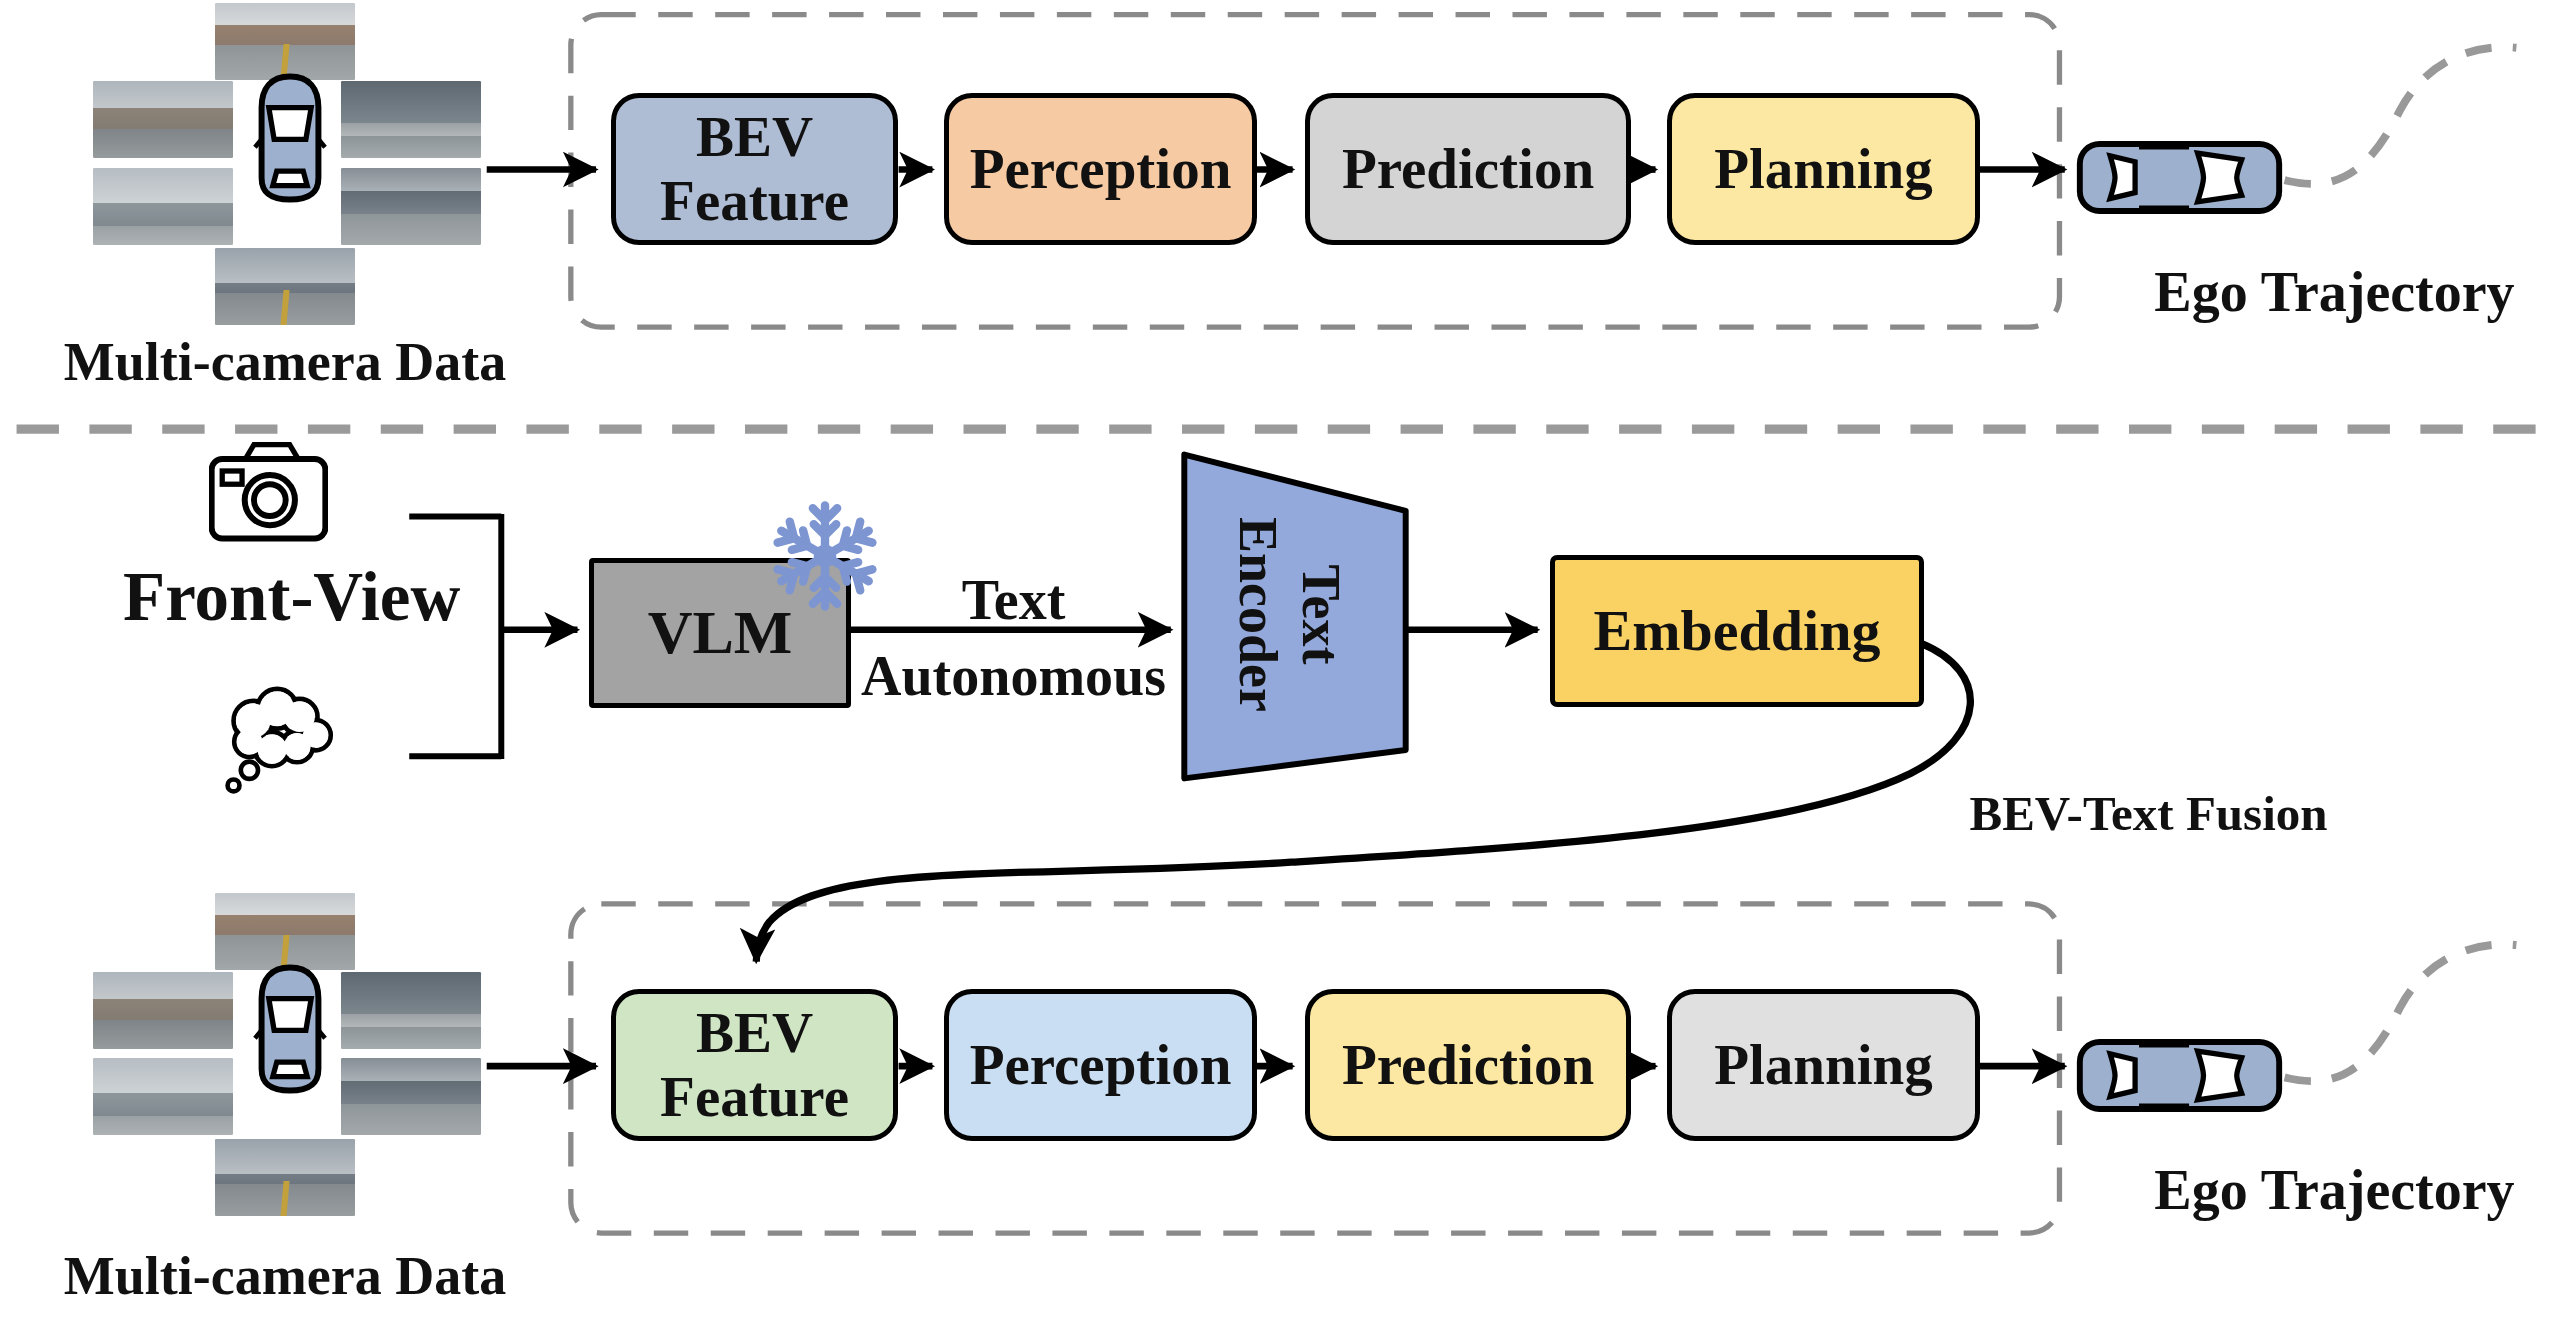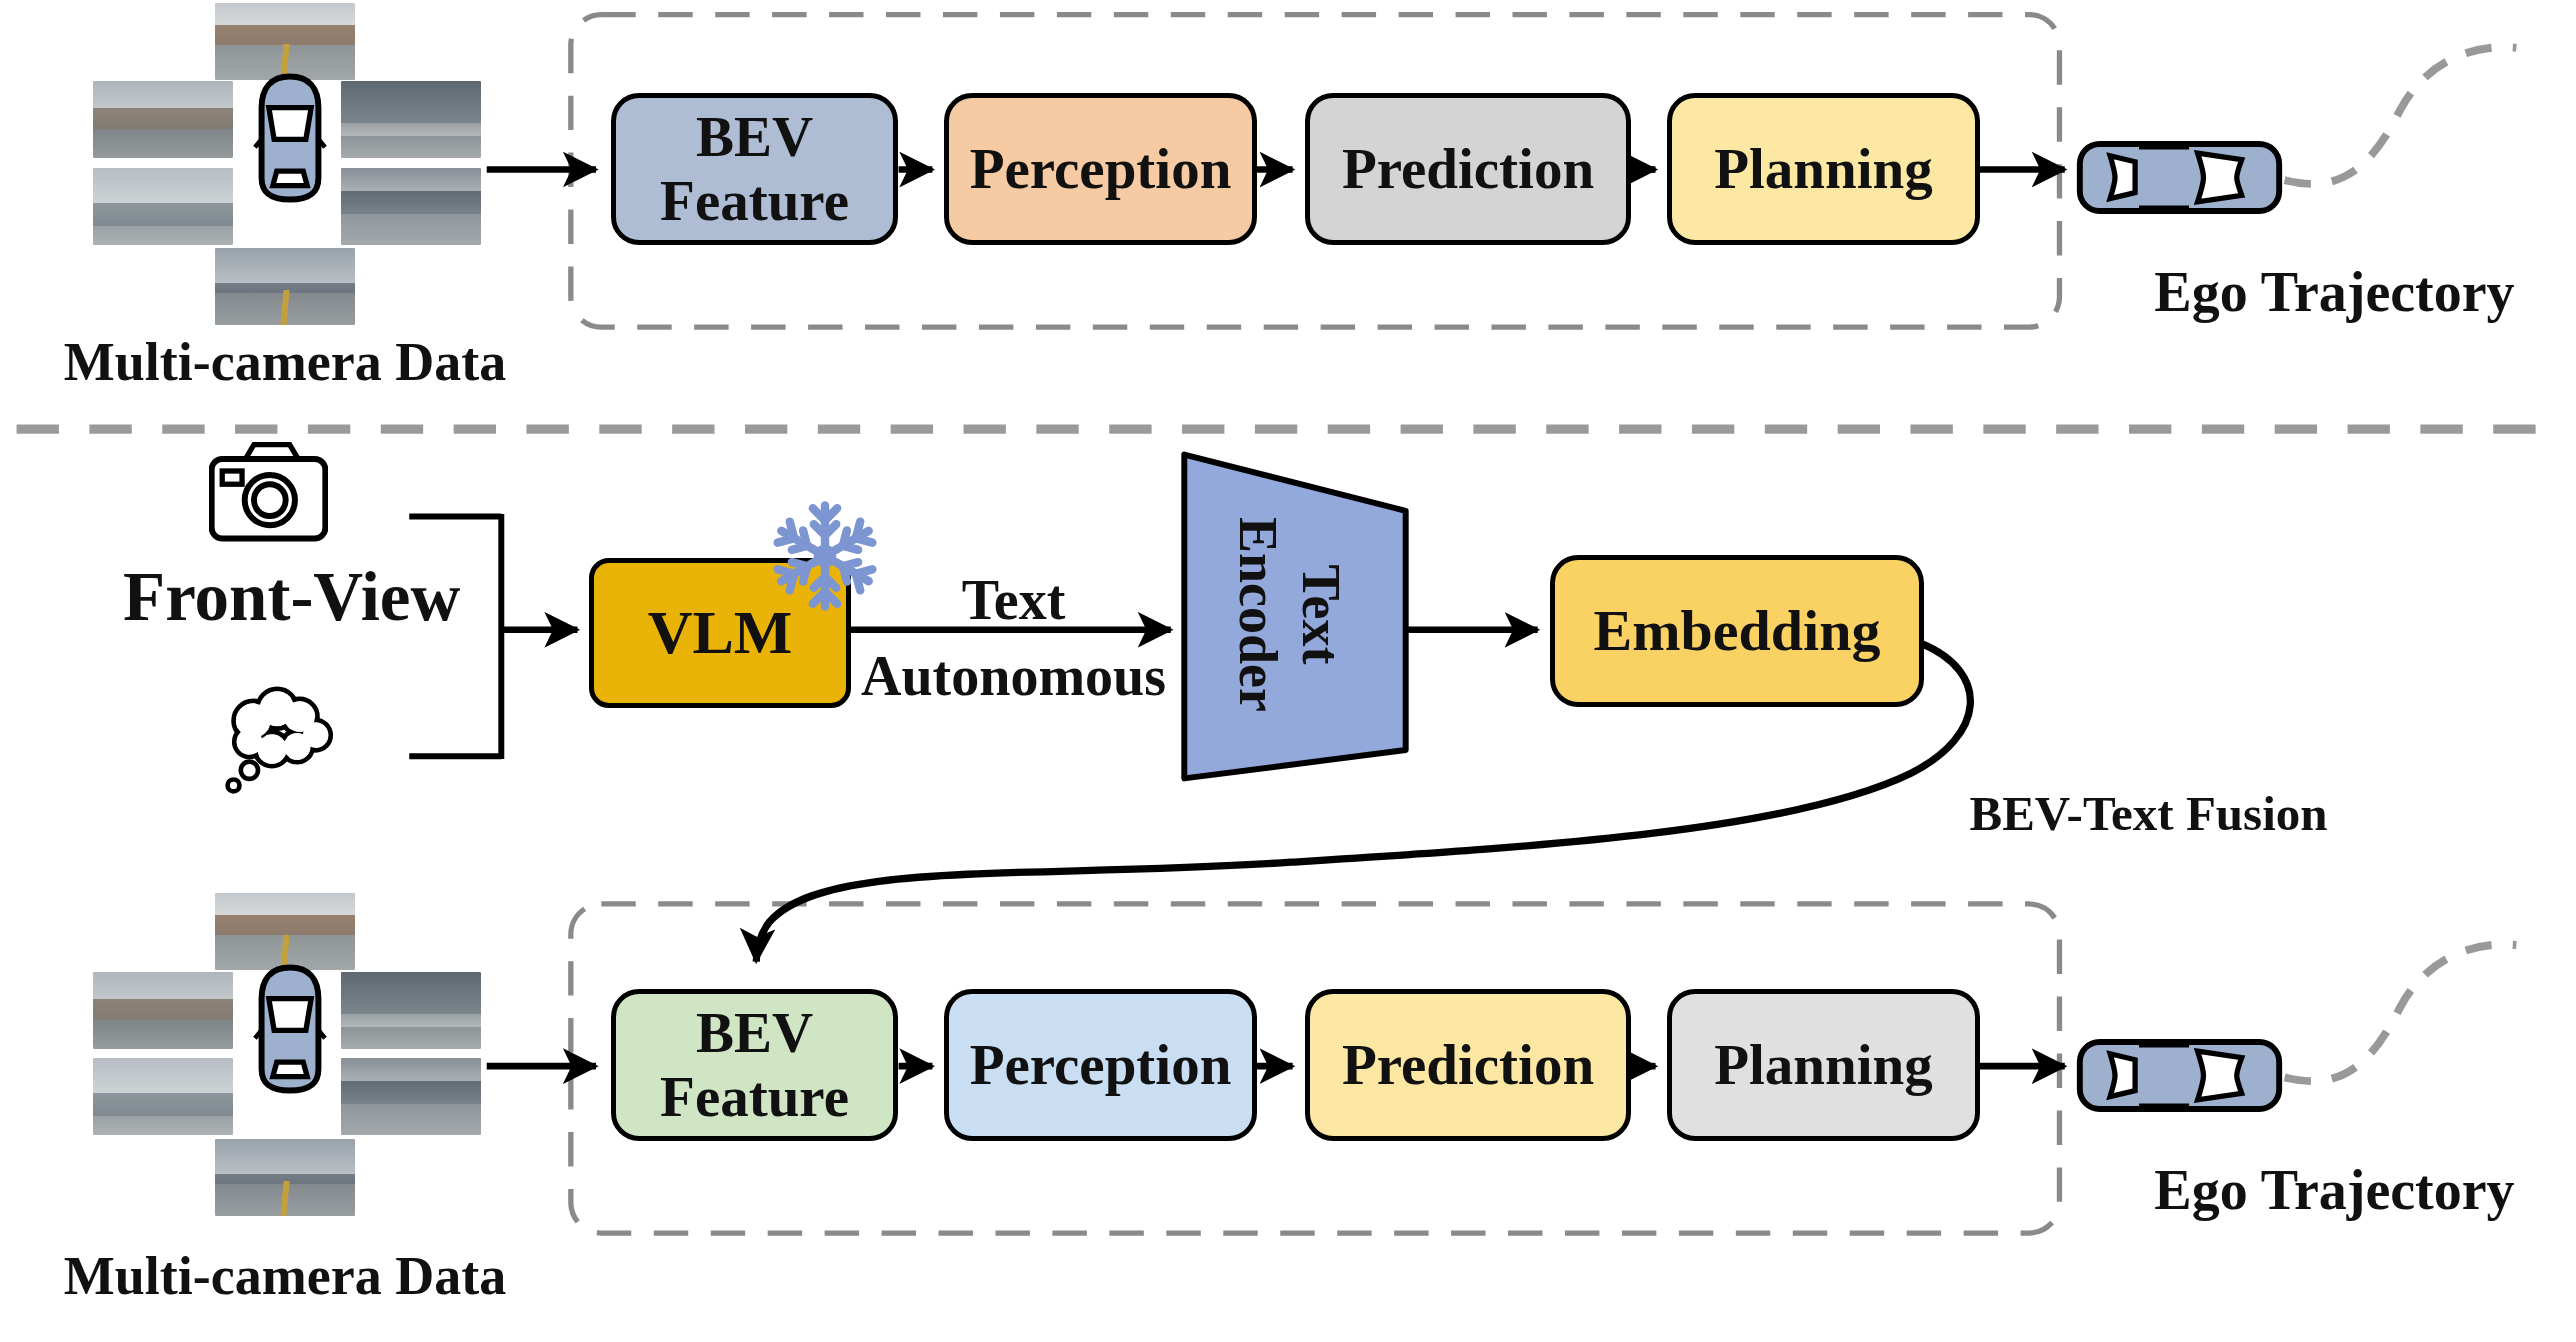--- a/index.html
+++ b/index.html
@@ -131,21 +131,21 @@
         <circle cx="122" cy="52" r="23"></circle>
       <circle cx="146" cy="80" r="19"></circle>
         <circle cx="118" cy="97" r="20"></circle>
         <circle cx="80" cy="101" r="22"></circle>
         <circle cx="46" cy="90" r="19"></circle>
     </g>
     <circle cx="46" cy="133" r="13" fill="#fff" stroke="#000" stroke-width="7"></circle>
     <circle cx="22" cy="156" r="9" fill="#fff" stroke="#000" stroke-width="7"></circle>
   </svg>
 
-  <div class="pbox" style="left: 589px; top: 558px; width: 262px; height: 150px; font-size: 62px; border-radius: 20px; background: #eab308;">
+  <div class="pbox" style="left: 589px; top: 558px; width: 262px; height: 150px; font-size: 62px; border-radius: 4px; background: #a3a3a3;">
     <span>VLM</span>
   </div>
   <svg class="abs" style="left:767px;top:498px;z-index:4" width="116" height="116" viewBox="-62 -62 124 124">
     <g stroke="#7d96d2" stroke-width="9" stroke-linecap="round" fill="none">
       <g>
           <line x1="0" y1="0" x2="0" y2="-54"></line>
           <path d="M-13,-51 L0,-38 L13,-51 M-12,-34 L0,-22 L12,-34"></path>
         </g>
       <g transform="rotate(60)">
           <line x1="0" y1="0" x2="0" y2="-54"></line>
@@ -176,21 +176,21 @@
 
   <svg class="abs" style="left:1181px;top:451px;z-index:3" width="228" height="331" viewBox="0 0 345 500">
     <polygon points="5,5 340,90 340,452 5,495" fill="#93a8db" stroke="#000" stroke-width="9" stroke-linejoin="round"></polygon>
   </svg>
   <div class="abs" style="left:1134px;top:502px;width:311px;height:225px;z-index:4;transform:rotate(90deg);
        display:flex;flex-direction:column;align-items:center;justify-content:center;font-size:54px;line-height:1.15;text-align:center">
     <span>Text</span>
     <span>Encoder</span>
   </div>
 
-  <div class="pbox" style="left: 1550px; top: 555px; width: 374px; height: 152px; font-size: 58px; background: rgb(250, 210, 99);">
+  <div class="pbox" style="left: 1550px; top: 555px; width: 374px; height: 152px; font-size: 58px; background: rgb(250, 210, 99); border-radius: 7px;">
     <span>Embedding</span>
   </div>
 
   <div class="lbl" style="left:1907px;top:785px;width:483px;font-size:49px">BEV-Text Fusion</div>
 
   <div class="photo p-front" style="left:215px;top:893px"></div>
   <div class="photo p-midleft" style="left:93px;top:972px"></div>
   <div class="photo p-midright" style="left:341px;top:972px"></div>
   <div class="photo p-lowleft" style="left:93px;top:1058px"></div>
   <div class="photo p-lowright" style="left:341px;top:1058px"></div>

